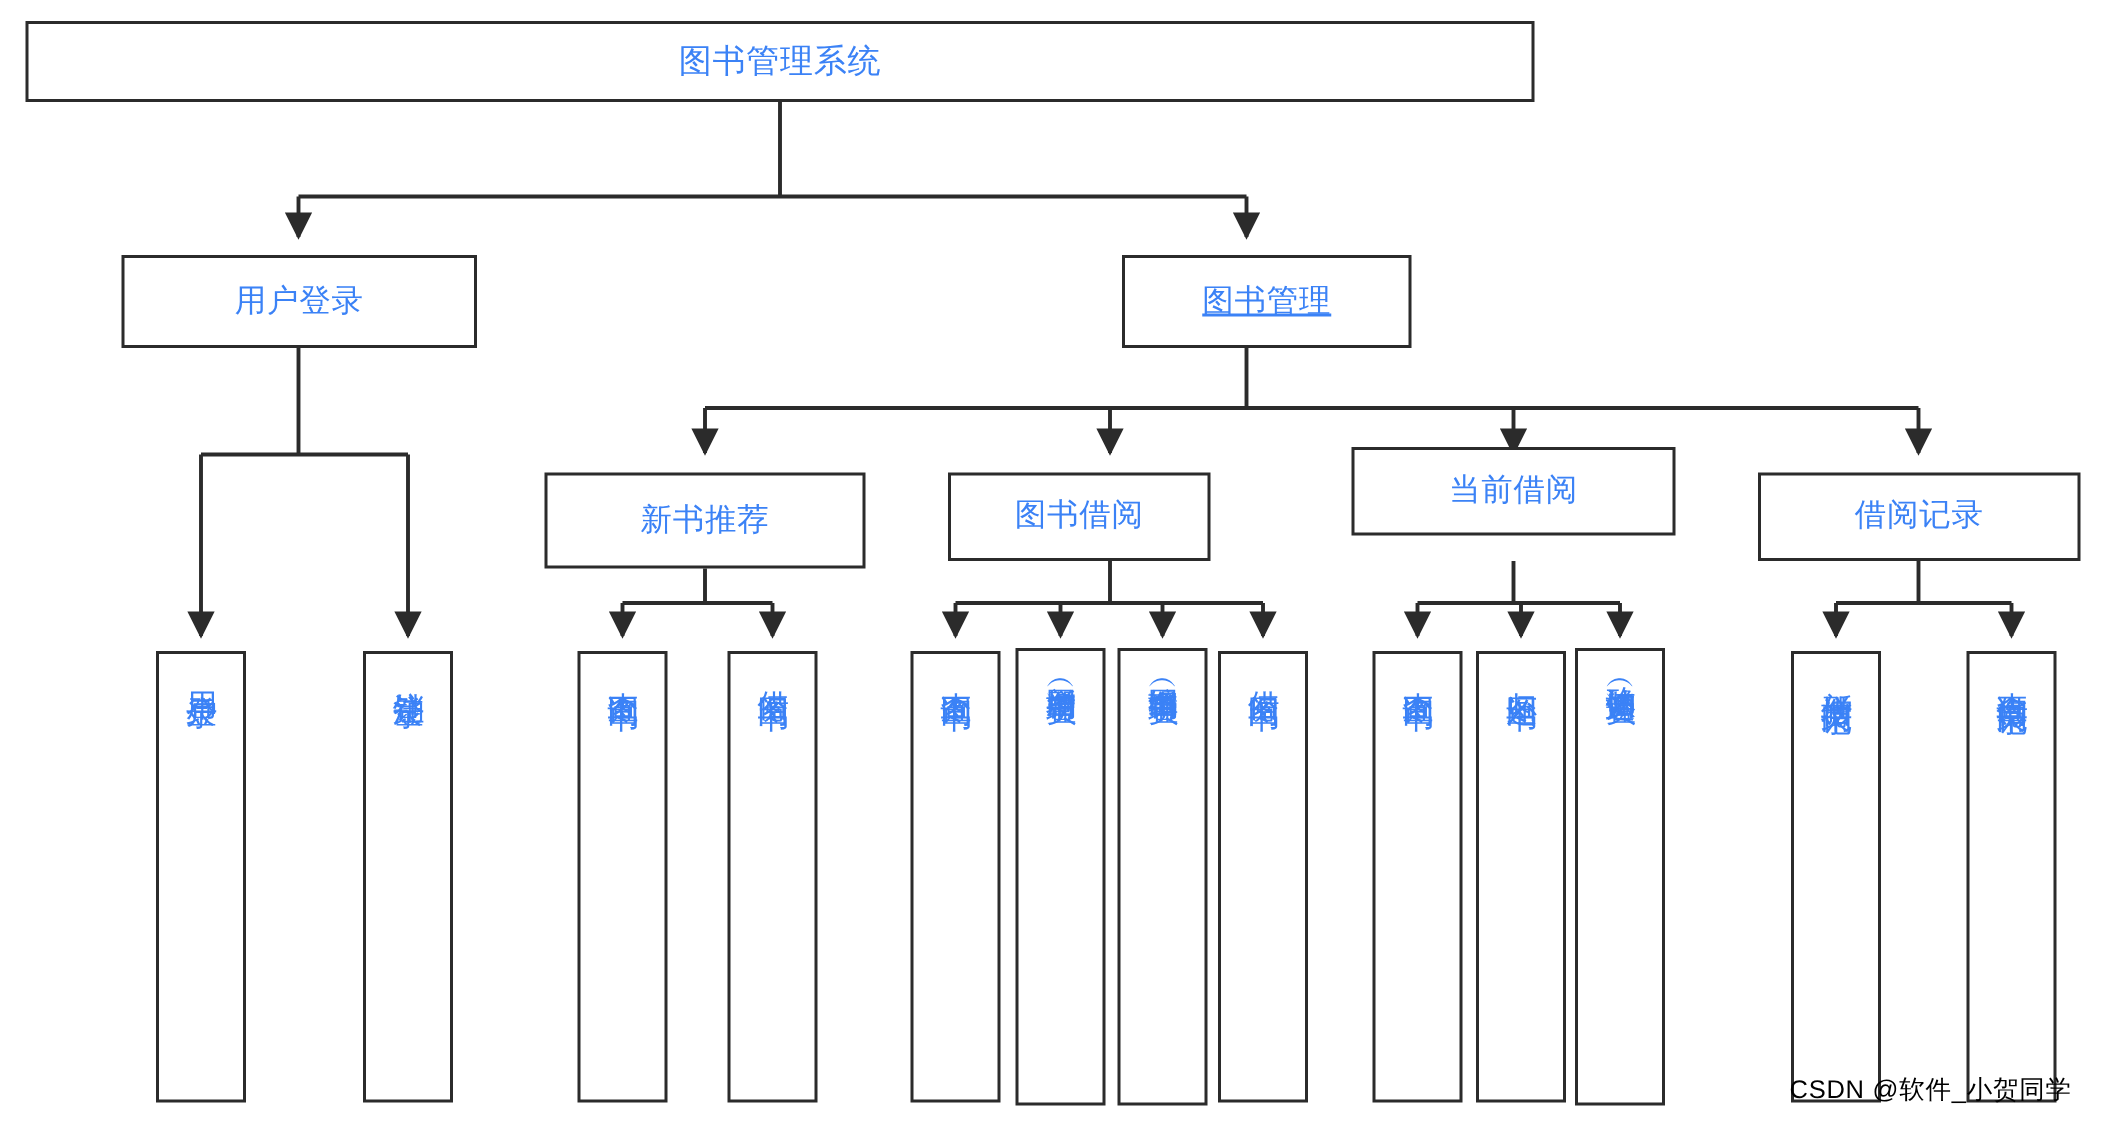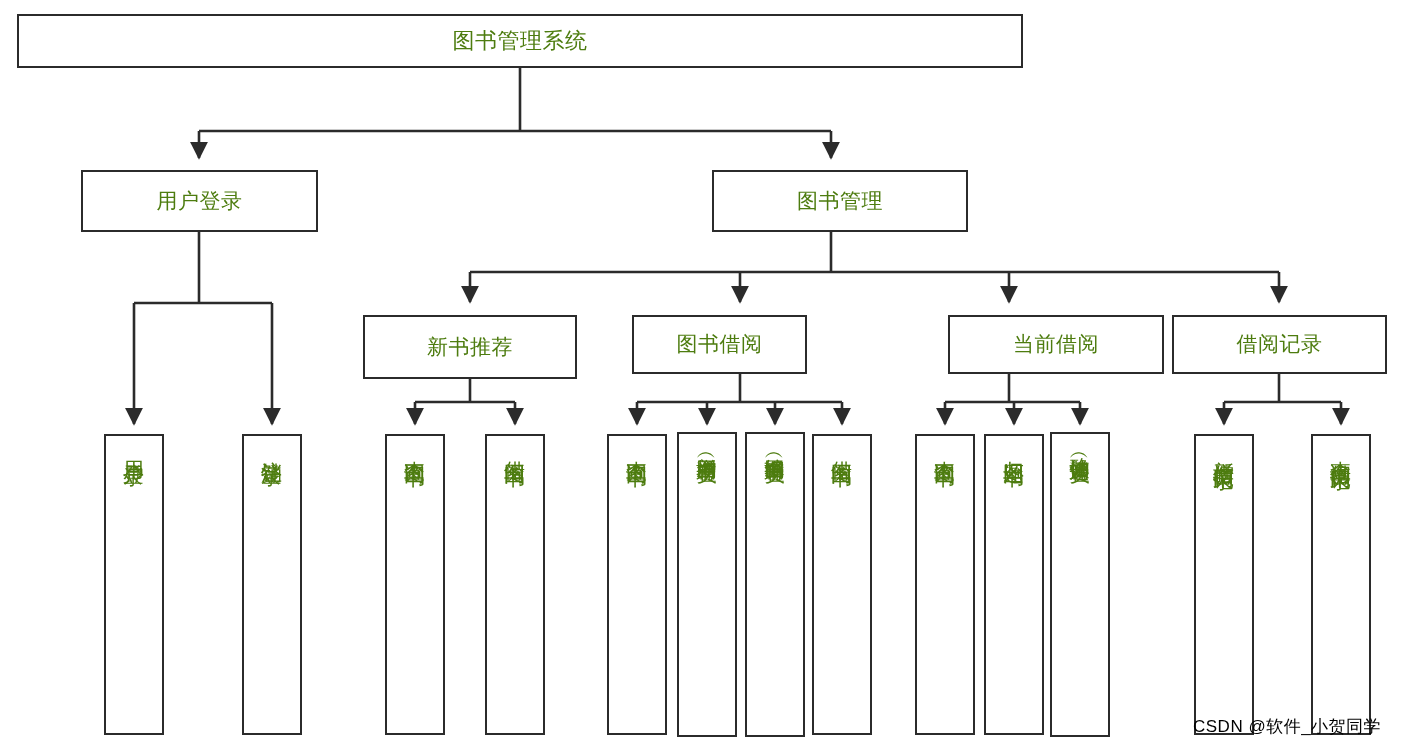--- a/index.html
+++ b/index.html
@@ -26,21 +26,21 @@
     pointer-events: none;
   }
   .node {
     position: absolute;
     box-sizing: border-box;
     background: #ffffff;
     border: 2px solid #2b2b2b;
     display: flex;
     align-items: center;
     justify-content: center;
-    color: #4d7c0f;
+    color: #3b82f6;
   }
   .node-label {
     display: block;
     text-align: center;
     line-height: 1.18;
     white-space: nowrap;
   }
   
   .node.horiz .node-label {
     font-size: 21px;
@@ -129,31 +129,31 @@
     </g>
   </svg>
 
   <div class="node horiz root" style="left:17px; top:14px; width:1006px; height:54px;">
     <span class="node-label">图书管理系统</span>
   </div>
 
   <div class="node horiz" style="left:81px; top:170px; width:237px; height:62px;">
     <span class="node-label">用户登录</span>
   </div>
-  <div class="node horiz" style="left:712px; top:170px; width:256px; height:62px;">
+  <div class="node horiz" style="left:748px; top:170px; width:193px; height:62px;text-decoration:underline;">
     <span class="node-label">图书管理</span>
   </div>
 
   <div class="node horiz" style="left:363px; top:315px; width:214px; height:64px;">
     <span class="node-label">新书推荐</span>
   </div>
   <div class="node horiz" style="left:632px; top:315px; width:175px; height:59px;">
     <span class="node-label">图书借阅</span>
   </div>
-  <div class="node horiz" style="left:901px; top:315px; width:216px; height:59px;margin-left:47px;">
+  <div class="node horiz" style="left:901px; top:298px; width:216px; height:59px;">
     <span class="node-label">当前借阅</span>
   </div>
   <div class="node horiz" style="left:1172px; top:315px; width:215px; height:59px;justify-content:center;">
     <span class="node-label">借阅记录</span>
   </div>
 
   <div class="node vert" style="left:104px; top:434px; width:60px; height:301px;">
     <span class="node-label">用户登录</span>
   </div>
   <div class="node vert" style="left:242px; top:434px; width:60px; height:301px;">

